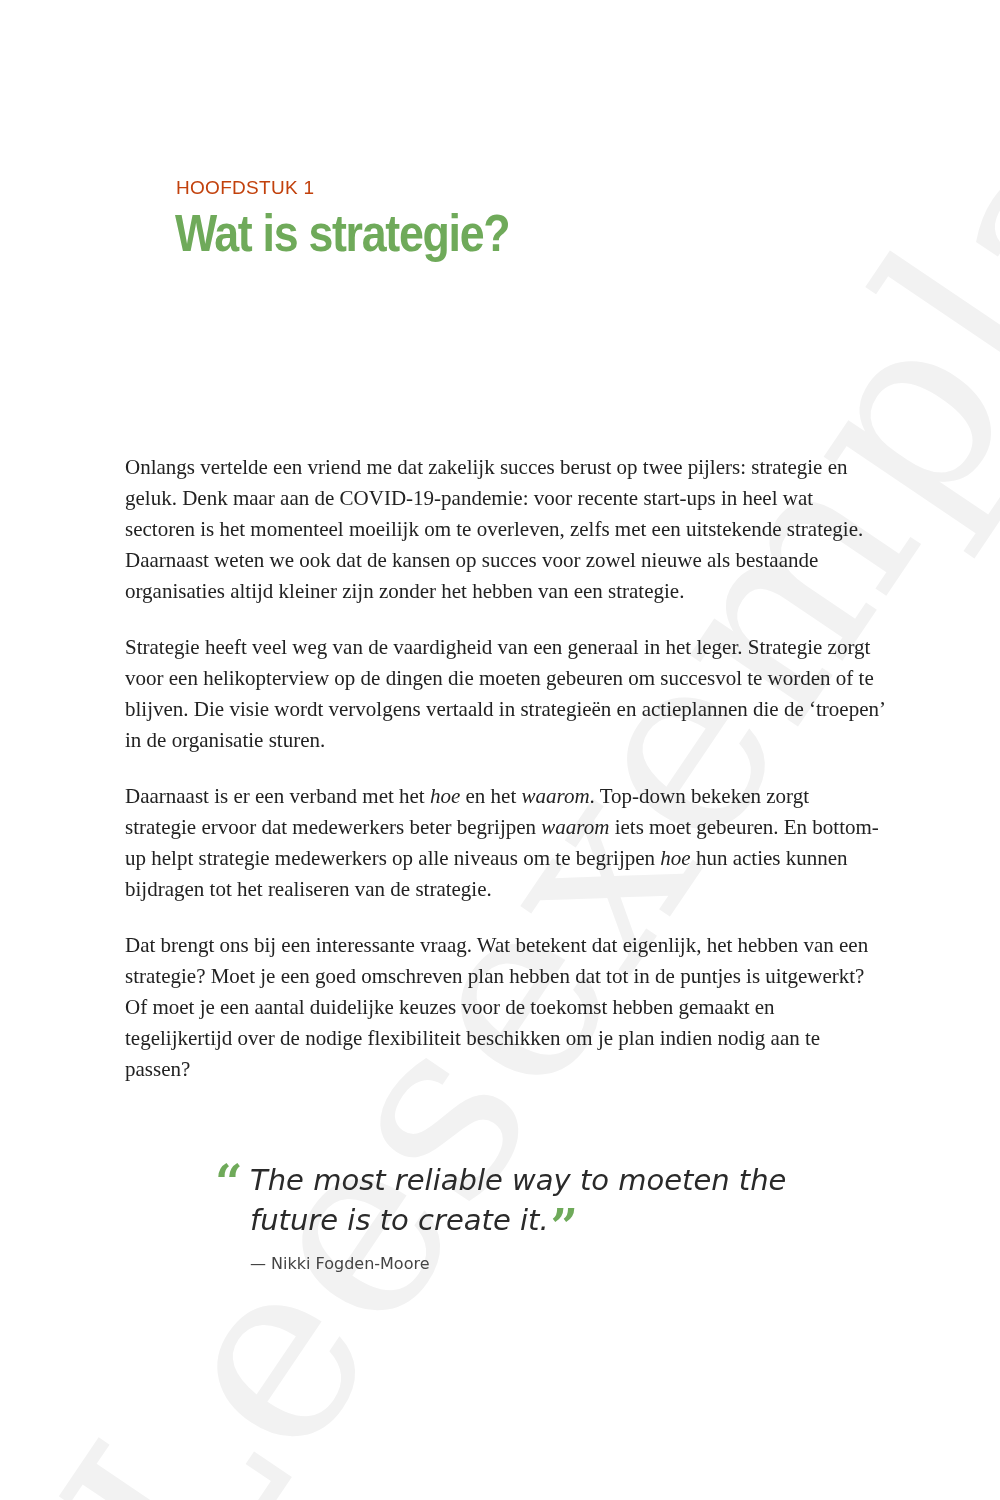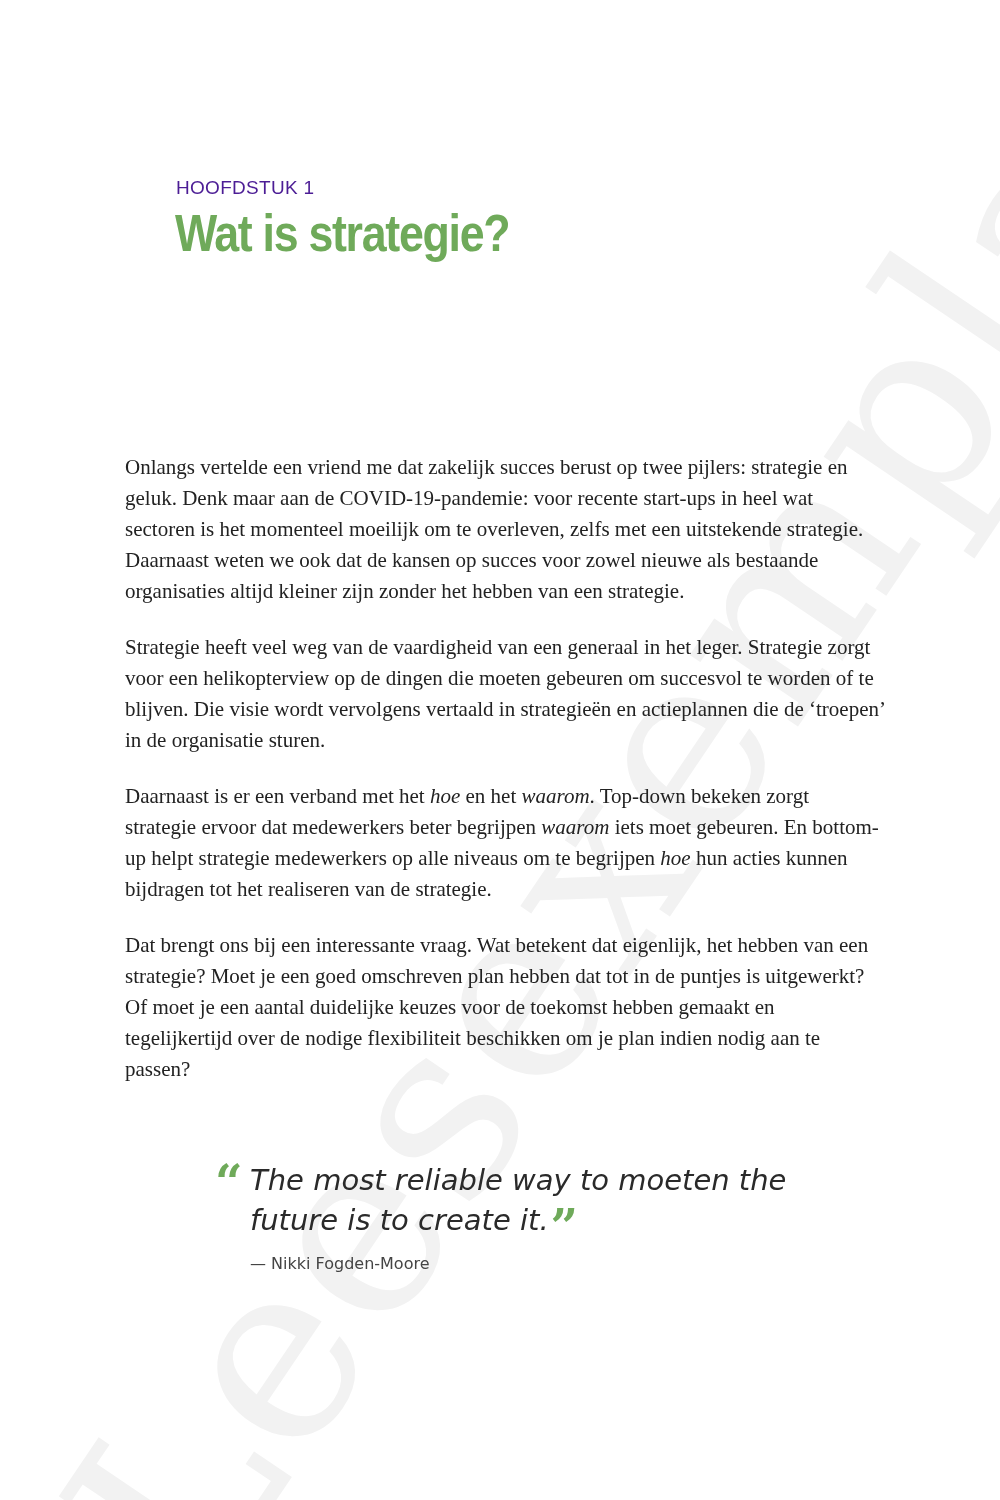--- a/index.html
+++ b/index.html
@@ -26,21 +26,21 @@
     pointer-events: none;
   }
   .watermark { left: 10px; top: 1480px; }
   .content { position: relative; z-index: 1; }
   .chapter-label {
     position: absolute;
     left: 176px;
     top: 177px;
     font-family: "Liberation Sans", sans-serif;
     font-size: 19px;
-    color: #4c1d95;
+    color: #c2410c;
     letter-spacing: 0.3px;
   }
   .chapter-title {
     position: absolute;
     left: 175px;
     top: 203px;
     font-family: "Liberation Sans", sans-serif;
     font-weight: bold;
     font-size: 52px;
     color: #6faa5a;

